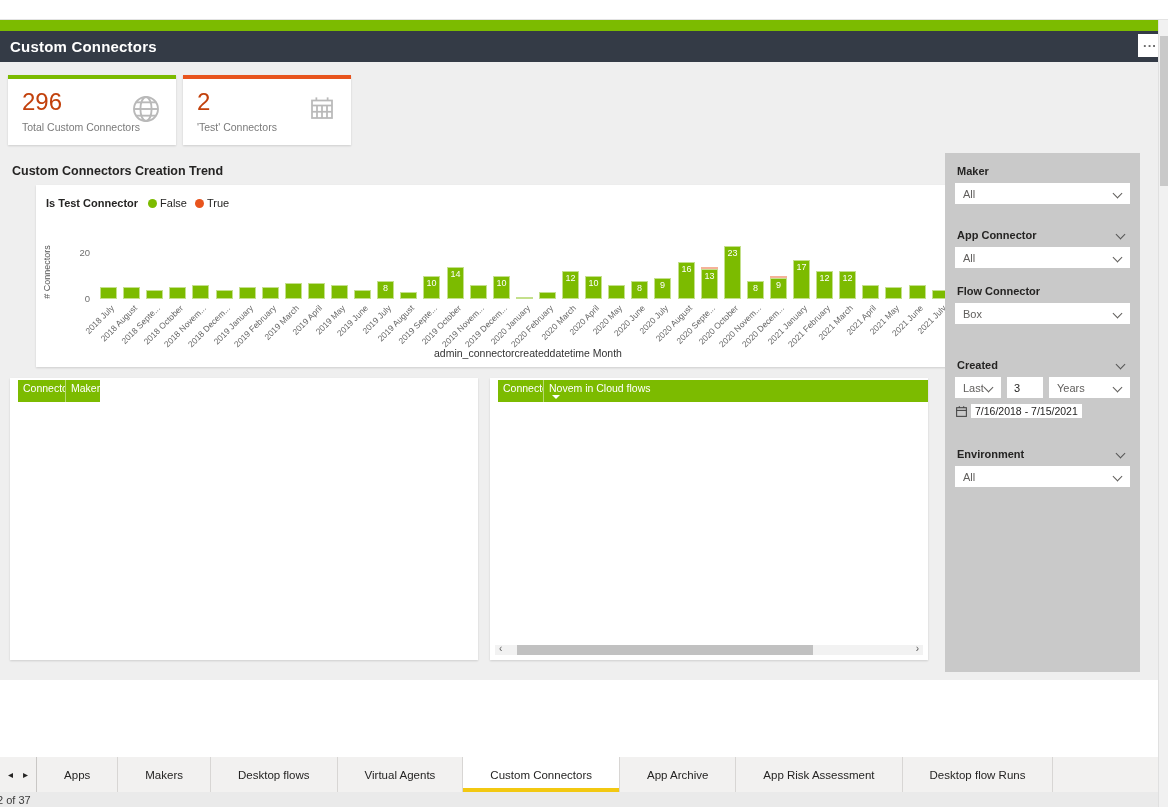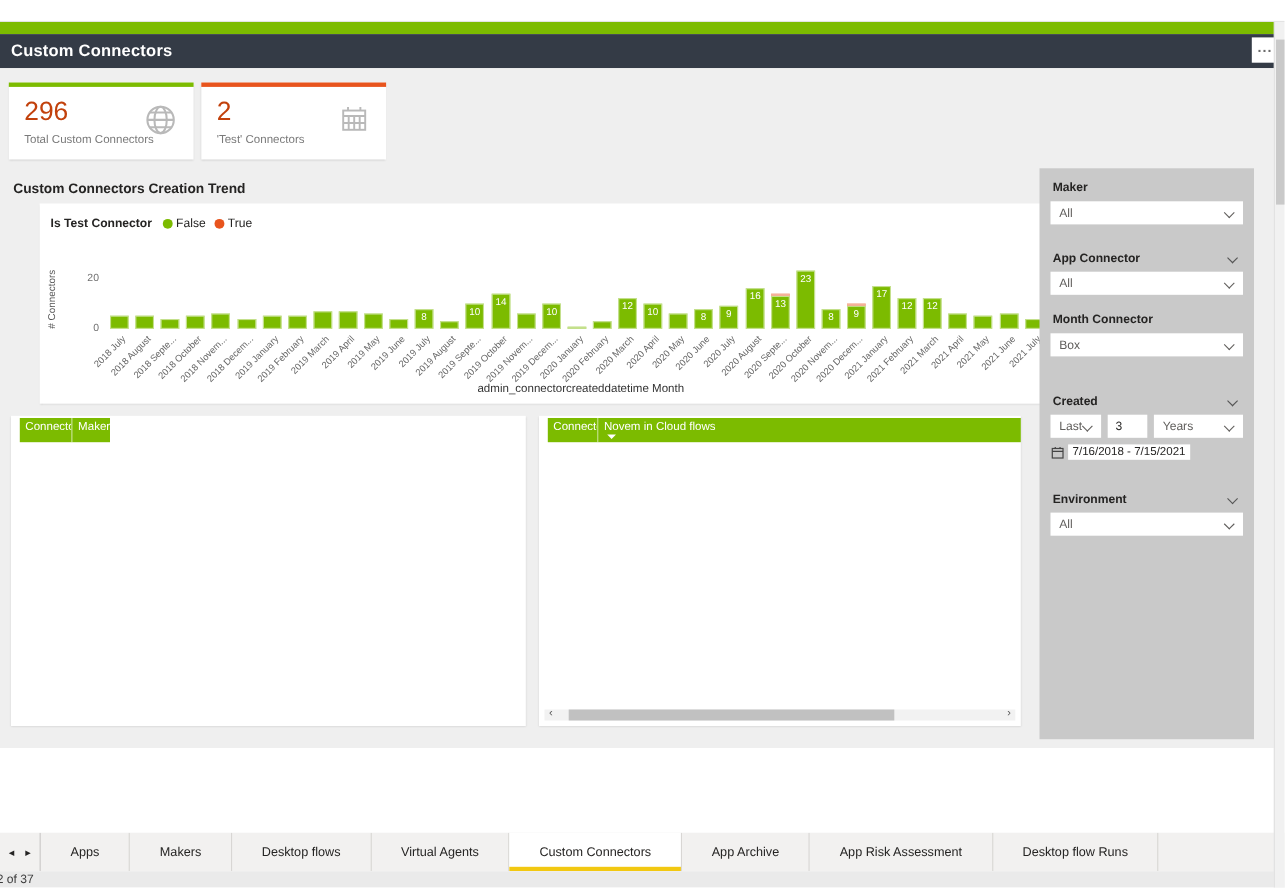--- a/index.html
+++ b/index.html
@@ -298,21 +298,21 @@
         <span class="dd-chev"></span>
       </div>
 
       <div class="f-label" style="top:76px;">App Connector</div>
       <div class="group-chev" style="top:78px;"></div>
       <div class="dropdown" style="top:94px;">
         <span>All</span>
         <span class="dd-chev"></span>
       </div>
 
-      <div class="f-label" style="top:132px;">Month Connector</div>
+      <div class="f-label" style="top:132px;">Flow Connector</div>
       <div class="dropdown" style="top:150px;">
         <span>Box</span>
         <span class="dd-chev"></span>
       </div>
 
       <div class="f-label" style="top:206px;">Created</div>
       <div class="group-chev" style="top:208px;"></div>
       <div class="dropdown mini" style="top:224px;">
         <span>Last</span>
         <span class="dd-chev"></span>

